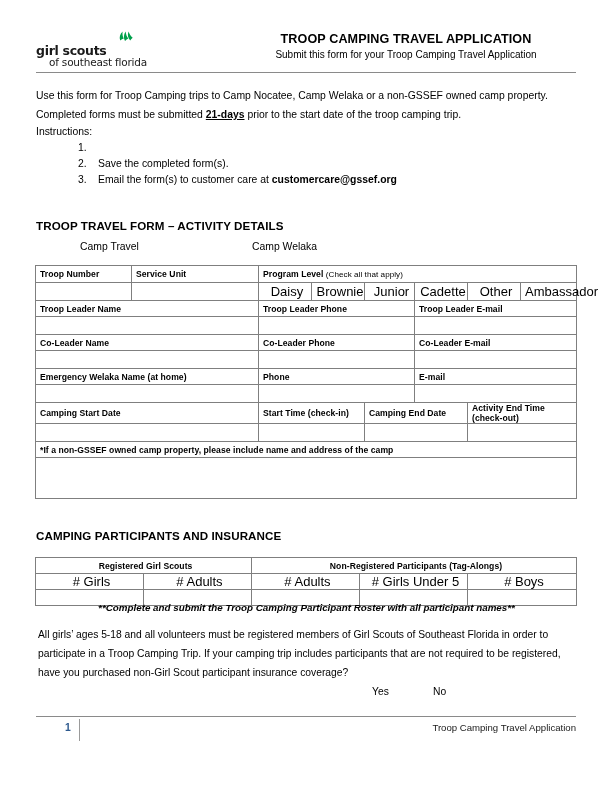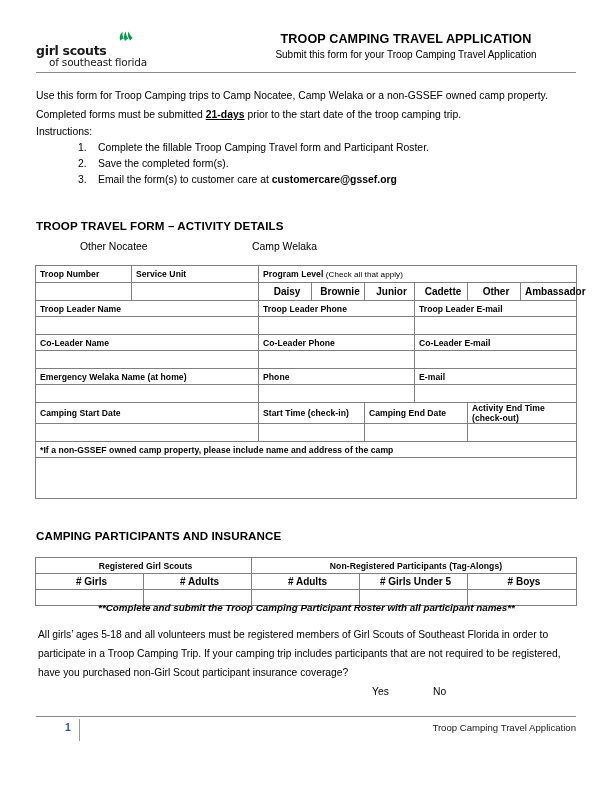--- a/index.html
+++ b/index.html
@@ -178,22 +178,22 @@
   }
   td.g .lt {
     font-weight: normal;
     font-size: 8.1px;
   }
   td.center {
     text-align: center;
     padding-left: 0;
   }
   td.plain {
-    font-weight: bold;
-    font-size: 10px;
+    font-weight: normal;
+    font-size: 13px;
   }
   td.nb { border: none; }
 
   .t-main { left: 35px; top: 265px; width: 541px; }
   .t-part { left: 35px; top: 557px; width: 541px; }
 
   
   .sec2-title {
     position: absolute;
     left: 36px;
@@ -293,36 +293,35 @@
 
   <div class="intro">
     <div>Use this form for Troop Camping trips to Camp Nocatee, Camp Welaka or a non-GSSEF owned camp property.</div>
     <div><span>Completed forms must be submitted </span><span class="u">21-days</span><span> prior to the start date of the troop camping trip.</span></div>
   </div>
 
   <div class="instr-label">Instructions:</div>
   <div class="instr-list">
     <div class="instr-item">
       <span class="instr-num">1.</span>
-      <span class="instr-txt">Complete the fillable Troop Camping Travel form and Participant Roster.</span>
     </div>
     <div class="instr-item">
       <span class="instr-num">2.</span>
       <span class="instr-txt">Save the completed form(s).</span>
     </div>
     <div class="instr-item">
       <span class="instr-num">3.</span>
       <span class="instr-txt"><span>Email the form(s) to customer care at </span><b>customercare@gssef.org</b></span>
     </div>
   </div>
 
   <div class="sec1-title">TROOP TRAVEL FORM – ACTIVITY DETAILS</div>
 
   <div class="camp-row">
-    <span class="camp-a">Other Nocatee</span>
+    <span class="camp-a">Camp Travel</span>
     <span class="camp-b">Camp Welaka</span>
     <span class="camp-c">Other Camp (non-GSSEF owned)*</span>
   </div>
 
   <table class="form t-main">
     <colgroup>
       <col style="width:96px">
       <col style="width:127px">
       <col style="width:53px">
       <col style="width:53px">

